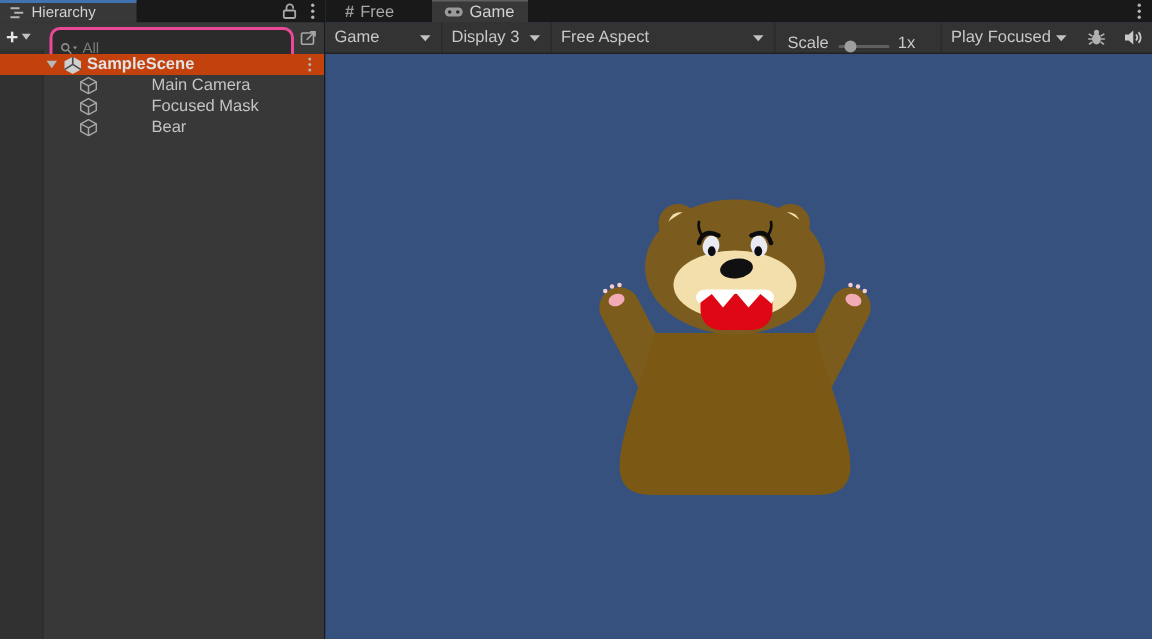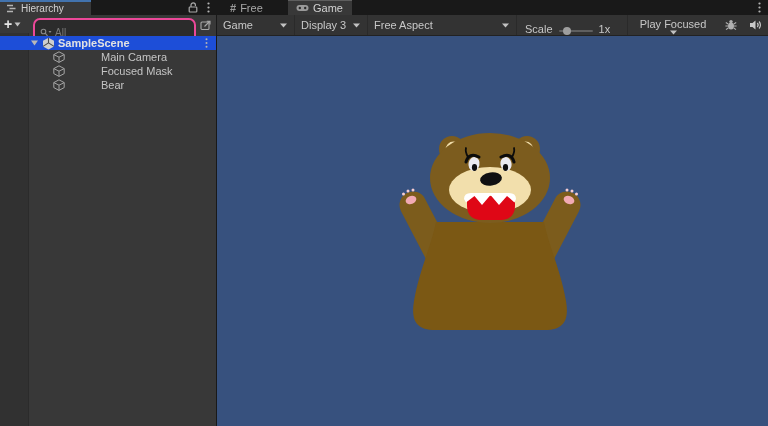--- a/index.html
+++ b/index.html
@@ -22,42 +22,42 @@
                   border:2px solid #ec4899; border-radius:7px; display:flex; align-items:center; gap:3px; padding:0 5px; }
   .search-field input { background:transparent; border:none; outline:none; color:#bdbdbd; font-size:10px; width:120px;
                         font-family:"Liberation Sans", sans-serif; }
   .search-field input::placeholder { color:#7a7a7a; }
   .window-btn { position:absolute; right:3px; top:2px; width:15px; height:15px; display:flex; align-items:center; justify-content:center; }
 
   .gutter { position:absolute; left:0; top:33px; width:29px; height:393px; background:#313131; border-right:1px solid #2b2b2b; }
 
   .tree { position:absolute; left:0; top:36px; width:216px; }
   .row { position:relative; height:14px; display:flex; align-items:center; gap:3px; font-size:11px; color:#c4c4c4; }
-  .scene-row { background:#1d4ed8; color:#e2e2e2; font-weight:bold; padding-left:30px; }
+  .scene-row { background:#c2410c; color:#e2e2e2; font-weight:bold; padding-left:30px; }
   .child-row { padding-left:53px;gap:36px; }
   .row-kebab { position:absolute; right:8px; top:2px; }
 
   
   .game-panel { position:absolute; left:217px; top:0; width:551px; height:426px; background:#37517E; }
   .g-tabbar { position:absolute; left:0; top:0; width:551px; height:15px; background:#191919; }
   .g-tab { position:absolute; top:0; height:15px; display:flex; align-items:center; gap:4px; padding:0 8px;
            font-size:11px; color:#a8a8a8; }
   .g-tab.scene { left:5px; width:64px; }
   .g-tab.game { left:71px; width:64px; background:#383838; color:#d2d2d2; border-top:1px solid #5e5e5e; }
   .g-kebab { position:absolute; right:7px; top:2px; }
 
   .game-toolbar { position:absolute; left:0; top:15px; width:551px; height:21px; background:#333333;
                   border-bottom:1px solid #222; display:flex; }
   .ctrl { position:relative; height:20px; display:flex; align-items:center; font-size:11px; color:#c8c8c8; }
   .ctrl.dd { border-right:1px solid #2a2a2a; justify-content:space-between; padding:0 6px; }
   .ctrl.w-mode { width:78px; }
   .ctrl.w-display { width:73px; }
   .ctrl.w-aspect { width:149px; }
   .ctrl.w-scale { width:111px; gap:6px; padding:0 8px; border-right:1px solid #2a2a2a;align-items:flex-end; }
-  .ctrl.w-focus { width:90px; border-right:none; justify-content:flex-end; padding:0 6px;flex-direction:column; }
+  .ctrl.w-focus { width:90px; border-right:none; justify-content:space-between; padding:0 6px; }
   .icon-btn { width:25px; justify-content:center; }
 
   .slider { position:relative; width:34px; height:8px; }
   .slider-track { position:absolute; left:0; top:3px; width:34px; height:2px; background:#5f5f5f; border-radius:1px; }
   .slider-handle { position:absolute; left:4px; top:0; width:8px; height:8px; border-radius:50%; background:#9e9e9e; }
 
   .viewport { position:absolute; left:0; top:36px; width:551px; height:390px; background:#37517E; }
   .viewport svg { position:absolute; left:0; top:0; }
 
   .caret { flex:0 0 auto; }

